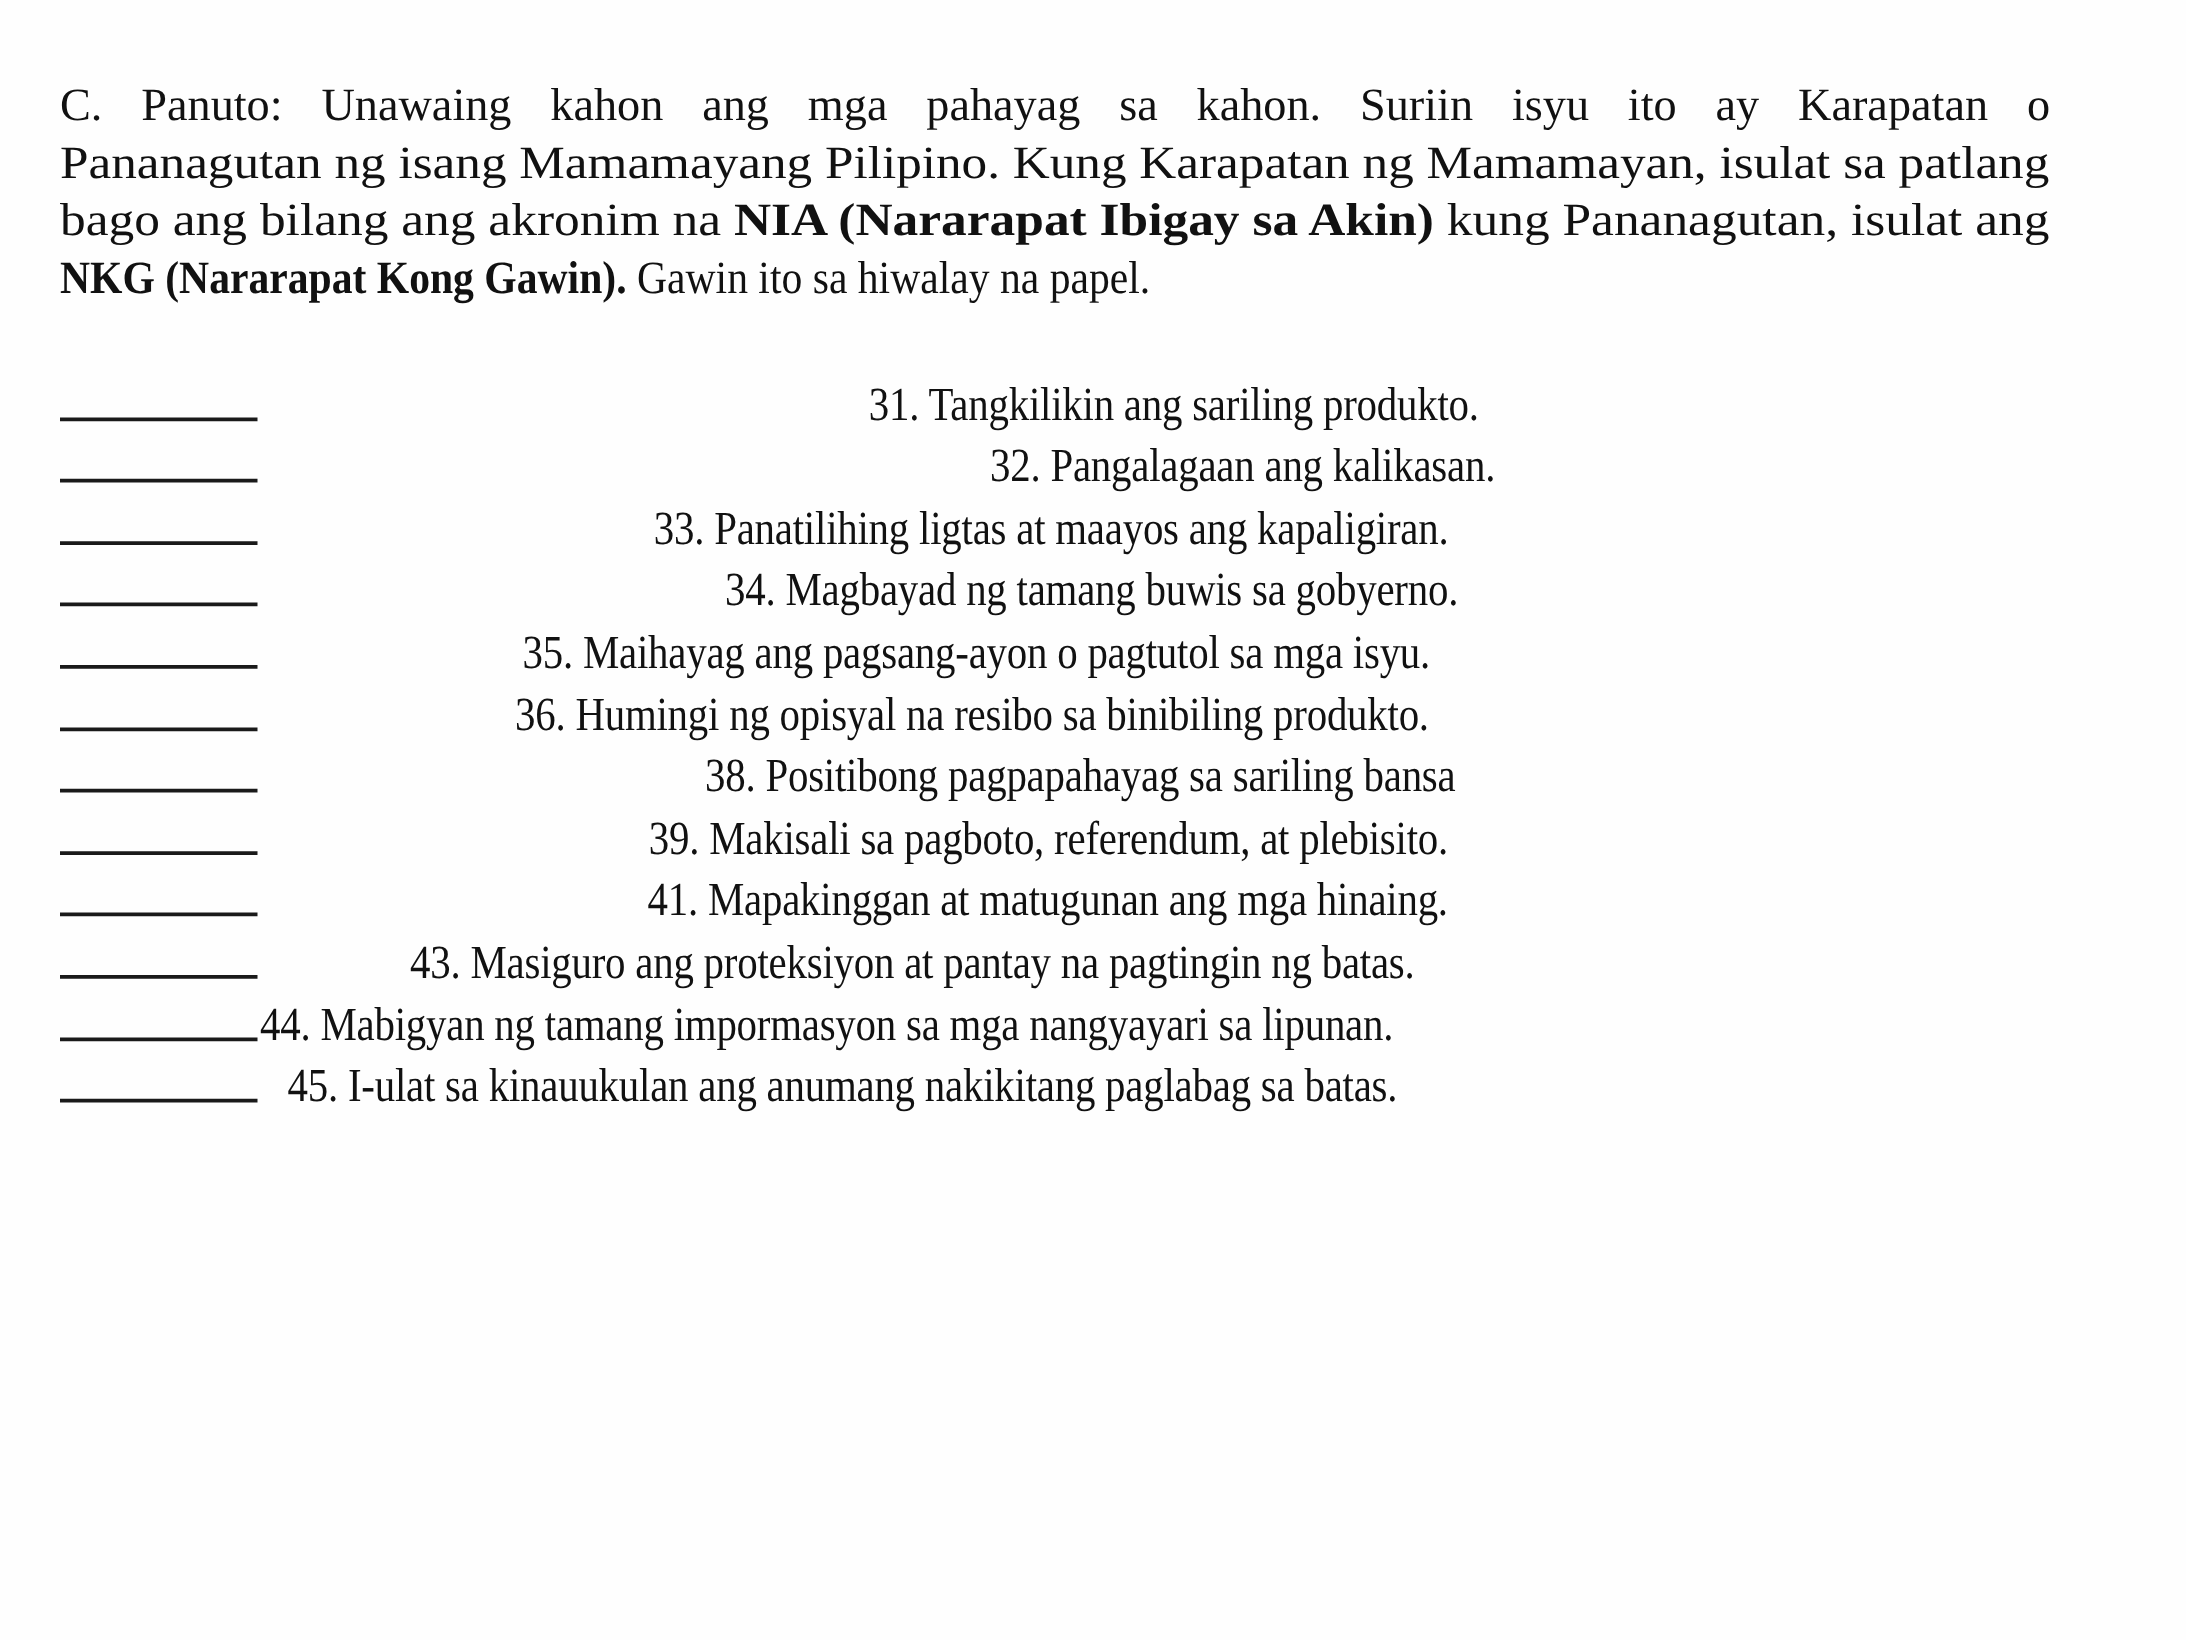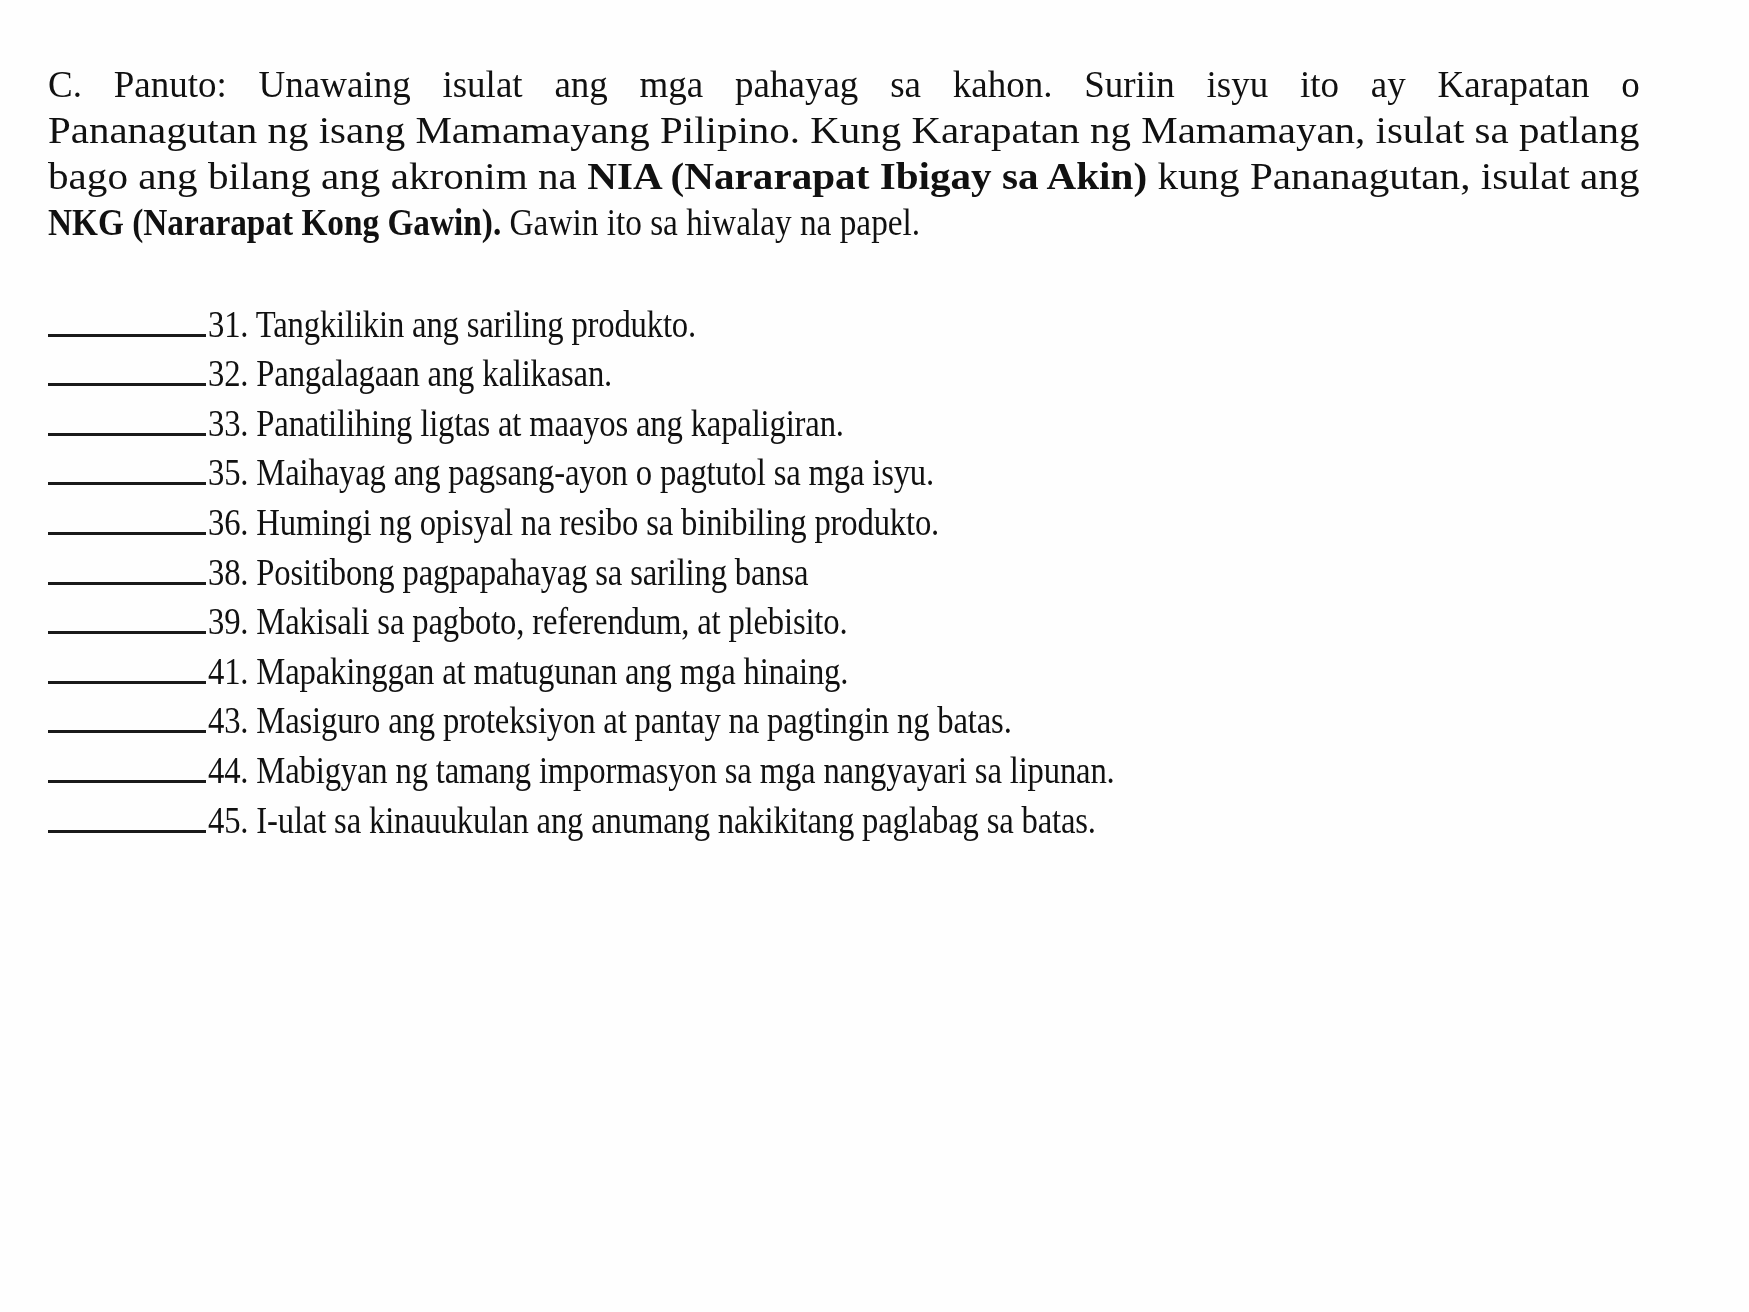--- a/index.html
+++ b/index.html
@@ -45,20 +45,21 @@
   .items {
     position: absolute;
     left: 48px;
     top: 296px;
   }
   .item {
     position: relative;
     height: 49.6px;
     display: flex;
     align-items: flex-end;
+    justify-content: space-between;
   }
   .blank {
     display: inline-block;
     width: 158px;
     height: 0;
     border-bottom: 3px solid #1a1a1a;
     margin-bottom: 9px;
     margin-right: 2px;
   }
   .item-text {
@@ -77,21 +78,21 @@
 <body>
 
 <div class="page">
 
   <div class="instructions">
 
     <div class="instr-line justify" id="instr-line-1">
         <span>C.</span>
         <span>Panuto:</span>
         <span>Unawaing</span>
-        <span>isulat</span>
+        <span>kahon</span>
         <span>ang</span>
         <span>mga</span>
         <span>pahayag</span>
         <span>sa</span>
         <span>kahon.</span>
         <span>Suriin</span>
         <span>isyu</span>
         <span>ito</span>
         <span>ay</span>
         <span>Karapatan</span>
@@ -119,20 +120,24 @@
       <div class="item">
         <span class="blank"></span>
         <span class="item-text"><span class="item-num">32.</span> <span>Pangalagaan ang kalikasan.</span></span>
       </div>
       <div class="item">
         <span class="blank"></span>
         <span class="item-text"><span class="item-num">33.</span> <span>Panatilihing ligtas at maayos ang kapaligiran.</span></span>
       </div>
       <div class="item">
         <span class="blank"></span>
+        <span class="item-text"><span class="item-num">34.</span> <span>Magbayad ng tamang buwis sa gobyerno.</span></span>
+      </div>
+      <div class="item">
+        <span class="blank"></span>
         <span class="item-text"><span class="item-num">35.</span> <span>Maihayag ang pagsang-ayon o pagtutol sa mga isyu.</span></span>
       </div>
       <div class="item">
         <span class="blank"></span>
         <span class="item-text"><span class="item-num">36.</span> <span>Humingi ng opisyal na resibo sa binibiling produkto.</span></span>
       </div>
       <div class="item">
         <span class="blank"></span>
         <span class="item-text"><span class="item-num">38.</span> <span>Positibong pagpapahayag sa sariling bansa</span></span>
       </div>

